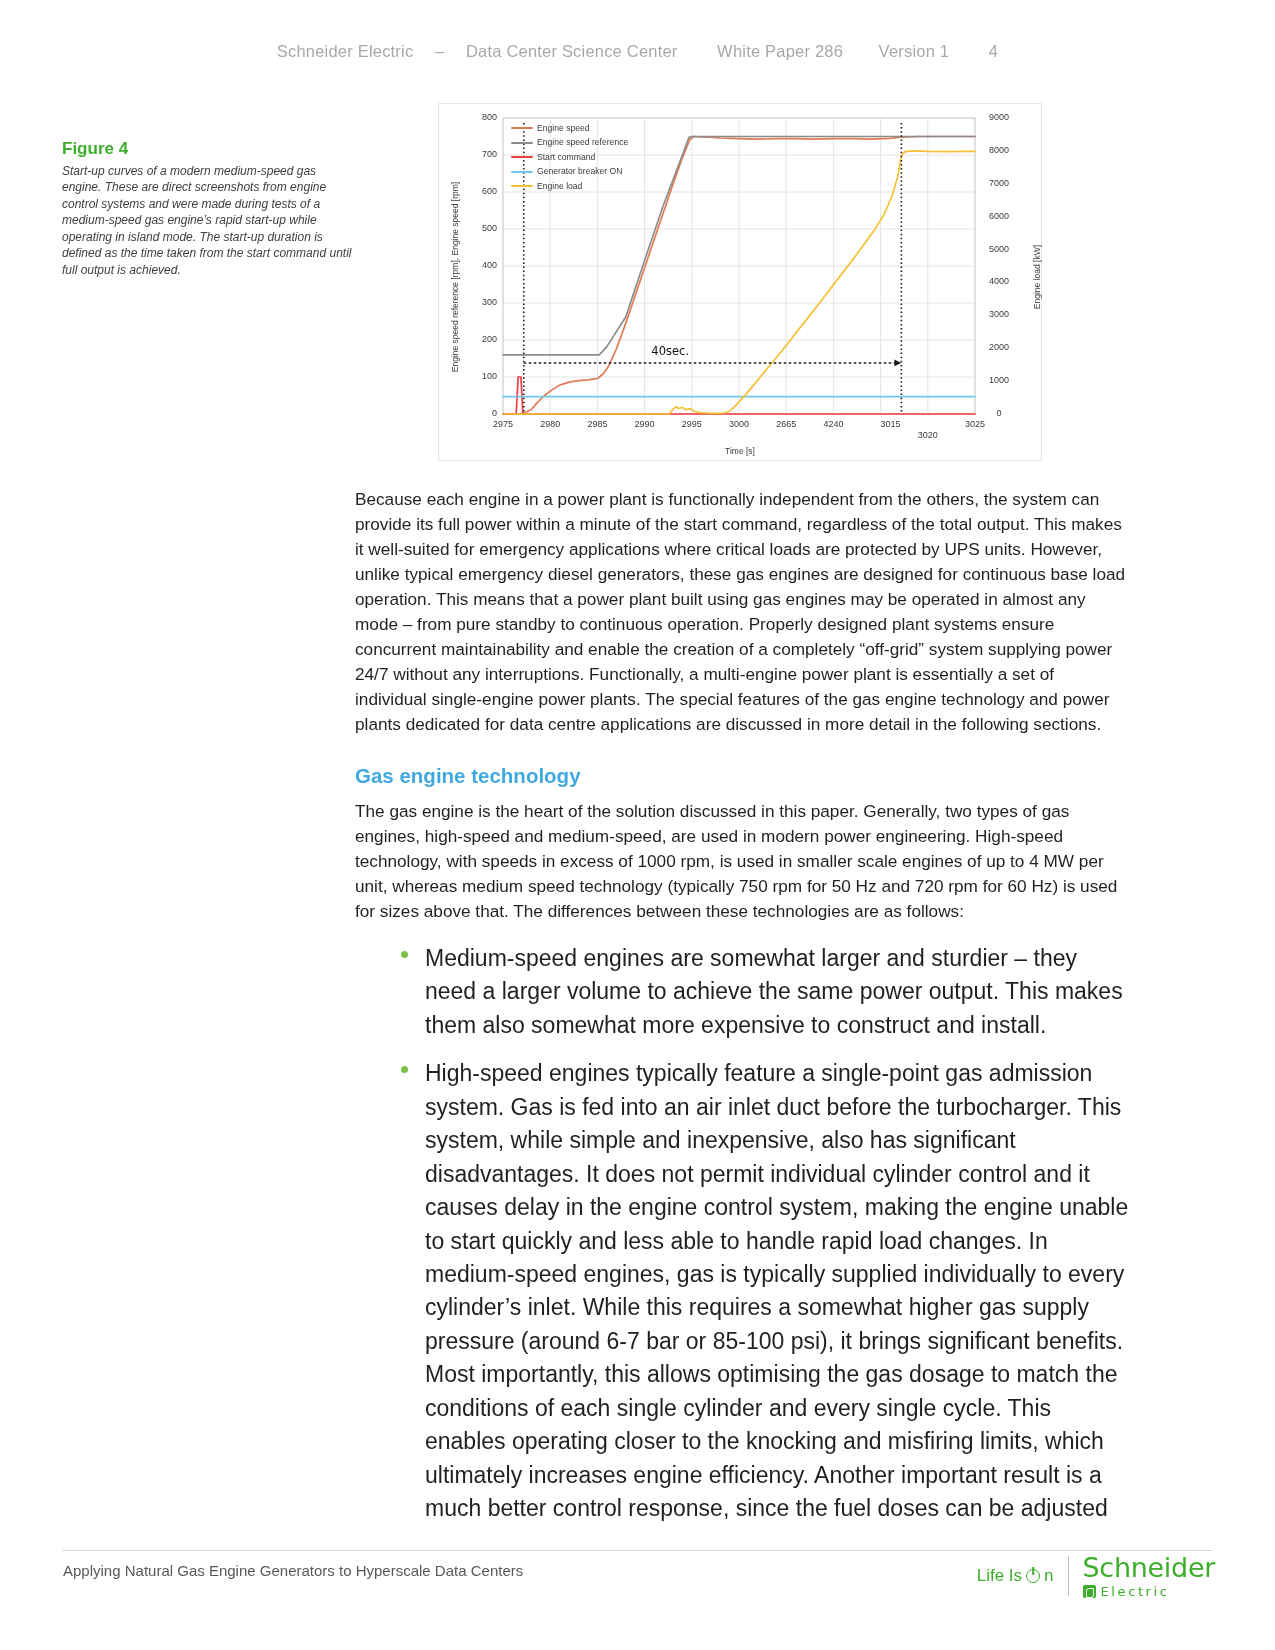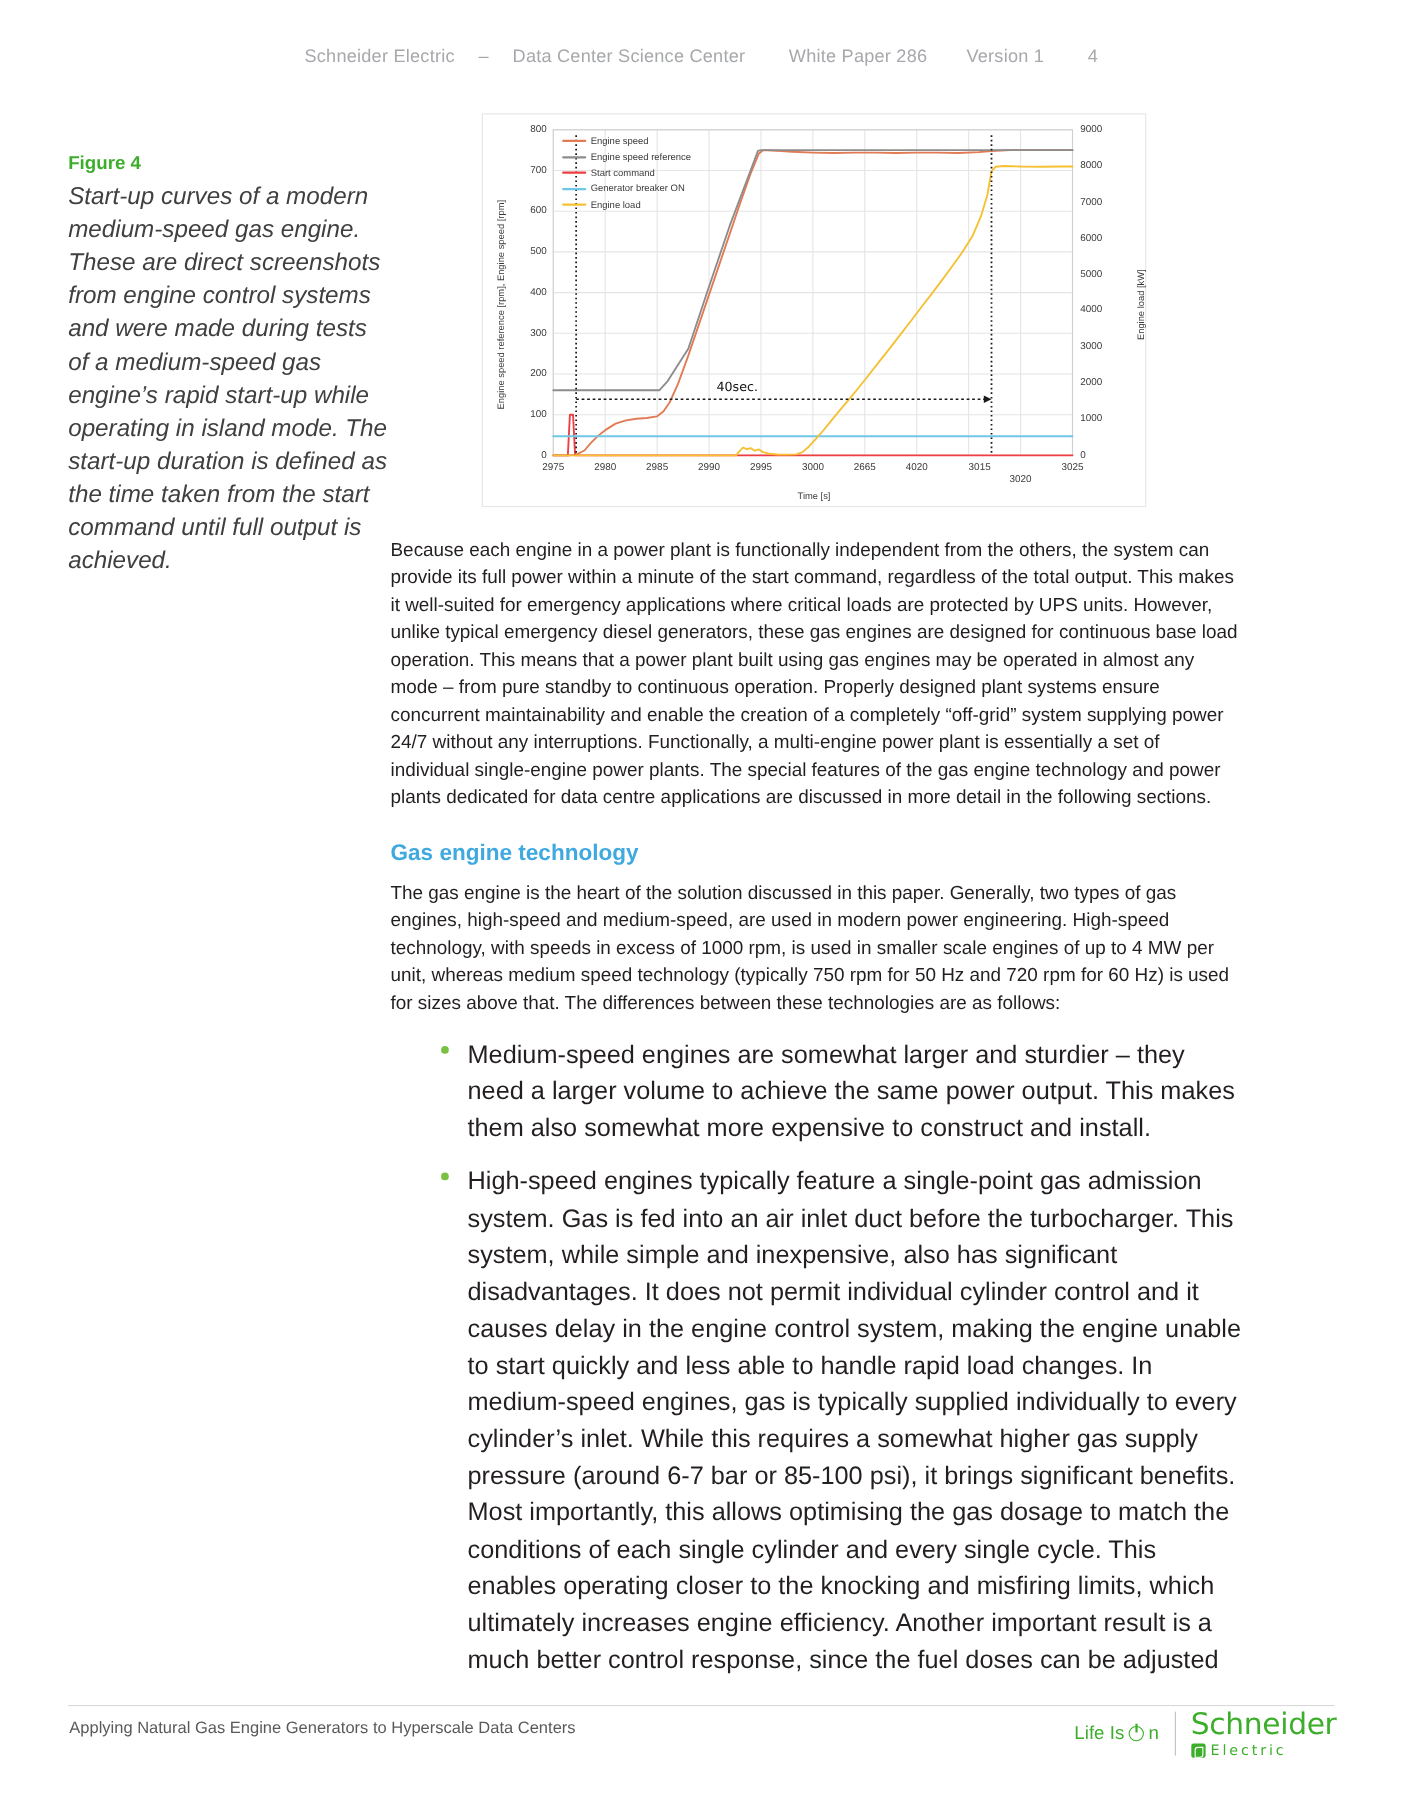--- a/index.html
+++ b/index.html
@@ -39,21 +39,21 @@
     width: 290px;
   }
   .fig-label {
     font-size: 17px;
     font-weight: bold;
     color: #3dae2b;
     margin: 0 0 2px 0;
     line-height: 1.35;
   }
   .fig-caption {
-    font-size: 22px;
+    font-size: 12px;
     font-style: italic;
     color: #404040;
     line-height: 1.37;
     margin: 0;
   }
 
   
   .figure-box {
     position: absolute;
     left: 438px;
@@ -88,21 +88,21 @@
     text-align: center; width: 100%;
   }
 
   .tick-l, .tick-r {
     position: absolute;
     font-size: 9px;
     color: #3a3a3a;
     white-space: nowrap;
   }
   .tick-l { text-align: right; width: 34px; }
-  .tick-r { text-align: left; width: 34px; }
+  .tick-r { text-align: center; width: 34px; }
   .tick-x {
     position: absolute;
     font-size: 9px;
     color: #3a3a3a;
     text-align: center;
     width: 40px;
     white-space: nowrap;
   }
 
   
@@ -317,21 +317,21 @@
         <div class="tick-r" style="left: 543px; top: 73.7778px;">7000</div>
         <div class="tick-r" style="left: 543px; top: 40.8889px;">8000</div>
         <div class="tick-r" style="left: 543px; top: 8px;">9000</div>
         <div class="tick-x" style="left: 44px; top: 315px;">2975</div>
         <div class="tick-x" style="left: 91.2px; top: 315px;">2980</div>
         <div class="tick-x" style="left: 138.4px; top: 315px;">2985</div>
         <div class="tick-x" style="left: 185.6px; top: 315px;">2990</div>
         <div class="tick-x" style="left: 232.8px; top: 315px;">2995</div>
         <div class="tick-x" style="left: 280px; top: 315px;">3000</div>
         <div class="tick-x" style="left: 327.2px; top: 315px;">2665</div>
-        <div class="tick-x" style="left: 374.4px; top: 315px;">4020</div>
+        <div class="tick-x" style="left: 374.4px; top: 315px;">4240</div>
         <div class="tick-x" style="left: 421.6px; top: 315px; text-align: right;">3015</div>
         <div class="tick-x" style="left: 468.8px; top: 326px;">3020</div>
         <div class="tick-x" style="left: 516px; top: 315px;">3025</div>
       </div>
 
     <svg id="chart-svg" width="604" height="358" viewBox="0 0 604 358" style="position:absolute;left:0;top:0;">
         <rect x="64" y="14" width="472" height="296" fill="#fff"></rect>
         <line x1="64" y1="310" x2="536" y2="310" stroke="#e4e4e4" stroke-width="1"></line>
         <line x1="64" y1="273" x2="536" y2="273" stroke="#e4e4e4" stroke-width="1"></line>
         <line x1="64" y1="236" x2="536" y2="236" stroke="#e4e4e4" stroke-width="1"></line>

